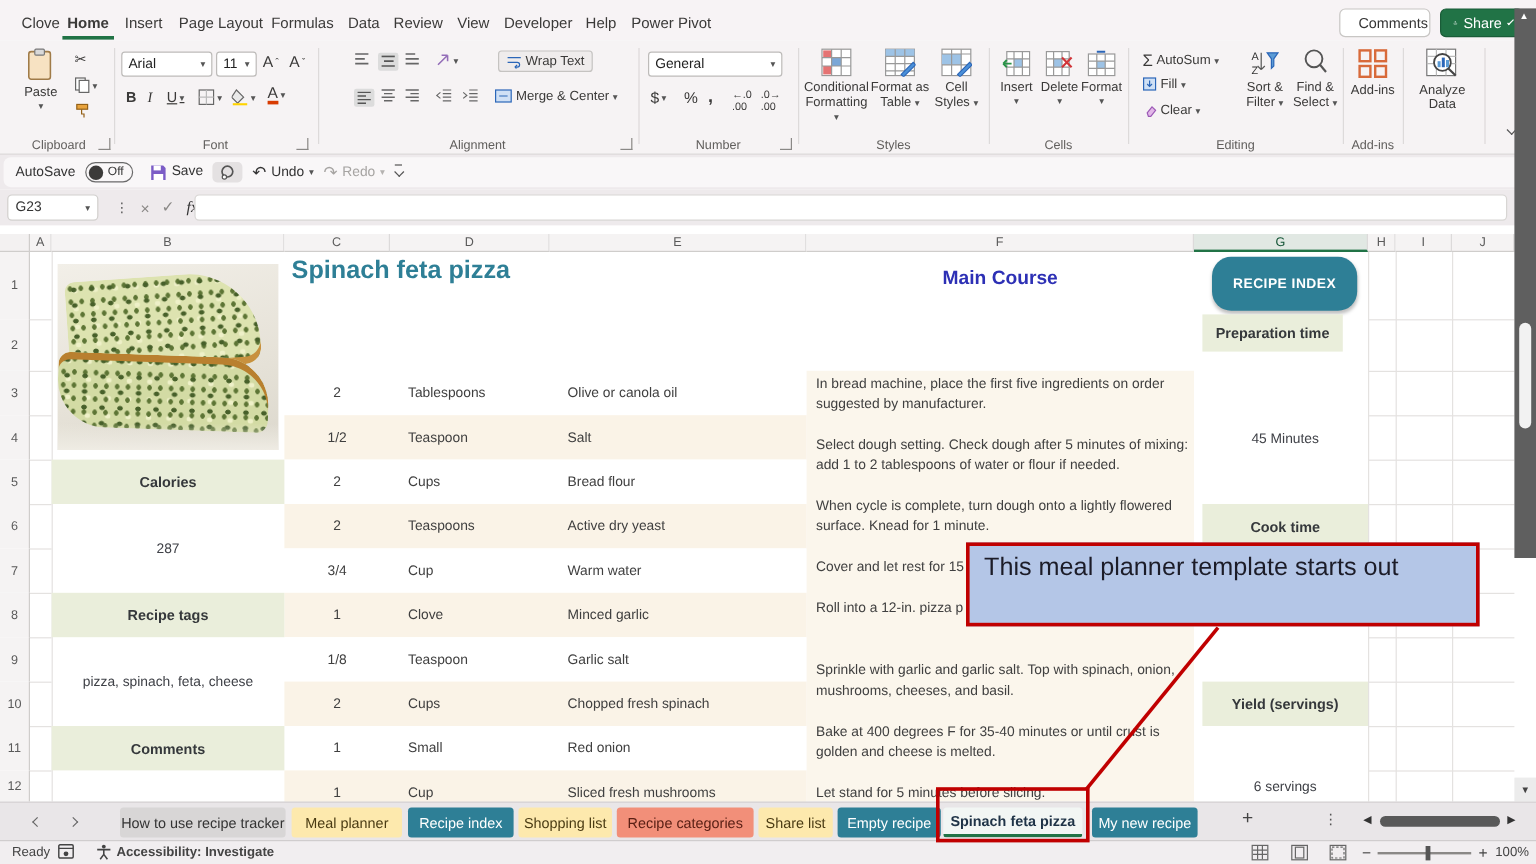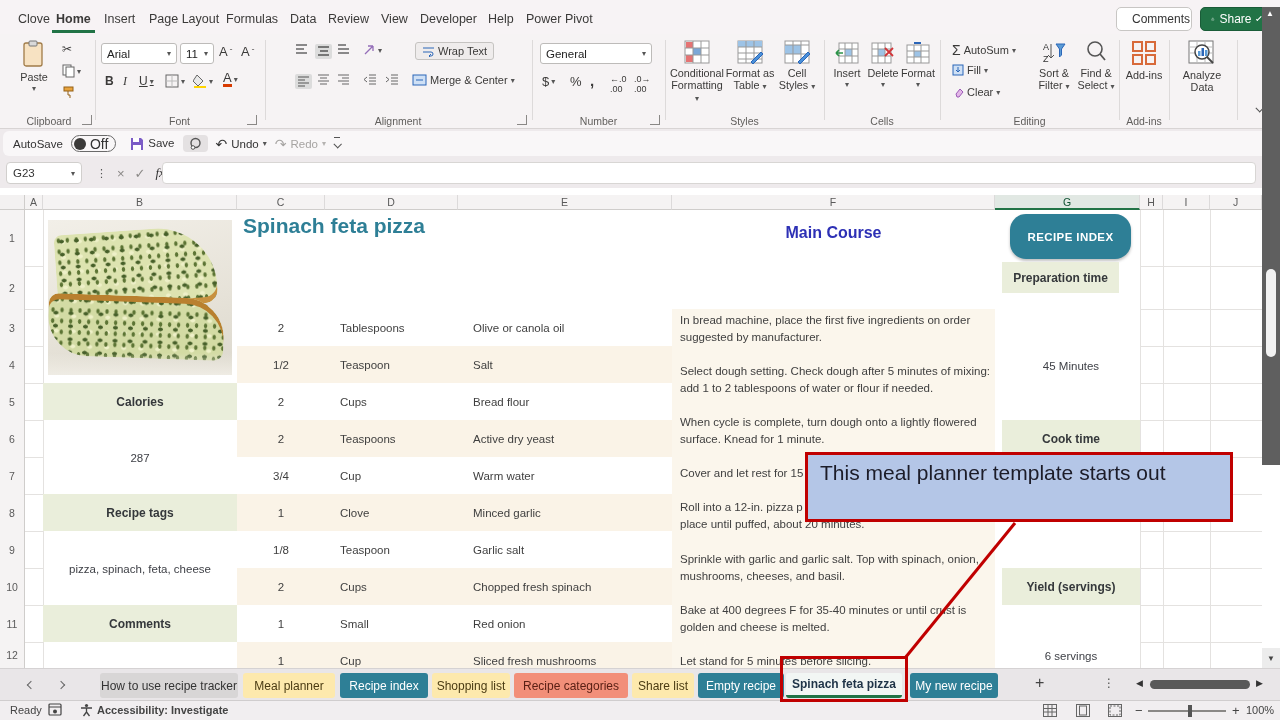--- a/index.html
+++ b/index.html
@@ -423,21 +423,21 @@
     </div>
     <div class="gsep" style="left:1237px"></div>
     <span class="chev" style="position:absolute;left:1256px;top:72px"></span>
   </div>
 
   <div class="qat-band"></div>
   <div class="qat">
     <span>AutoSave</span>
     <span style="display:inline-flex;align-items:center;border:1px solid #6a6a6a;border-radius:9px;height:17px;padding:1px 7px 1px 2px;gap:4px">
       <span style="width:12px;height:12px;border-radius:50%;background:#3b3a39;display:inline-block"></span>
-      <span style="font-size:14px">Off</span>
+      <span style="font-size:10px">Off</span>
     </span>
     <span style="display:inline-flex;align-items:flex-start;gap:4px;margin-left:6px">
       <svg width="14" height="14" viewBox="0 0 14 14">
           <path d="M1 1h10l2 2v10H1z" fill="#7b5cc6"></path>
           <rect x="3" y="1" width="6" height="4" fill="#fff"></rect>
           <rect x="3" y="8" width="8" height="5" fill="#fff"></rect>
         </svg>
       <span>Save</span>
     </span>
     <span style="display:inline-flex;align-items:center;background:#e4e1e2;border-radius:4px;padding:2px 6px">
@@ -591,21 +591,20 @@
         <div class="c-amt">1</div>
         <div class="c-meas">Cup</div>
         <div class="c-ing">Sliced fresh mushrooms</div>
       </div>
 
     <div class="dir-p" style="top:124px">In bread machine, place the first five ingredients on order suggested by manufacturer.</div>
     <div class="dir-p" style="top:175px">Select dough setting. Check dough after 5 minutes of mixing: add 1 to 2 tablespoons of water or flour if needed.</div>
     <div class="dir-p" style="top:226px">When cycle is complete, turn dough onto a lightly flowered surface. Knead for 1 minute.</div>
     <div class="dir-p" style="top:277px">Cover and let rest for 15</div>
     <div class="dir-p" style="top:311px">Roll into a 12-in. pizza p</div>
-    <div class="dir-p" style="top:328px">place until puffed, about 20 minutes.</div>
     <div class="dir-p" style="top:363px">Sprinkle with garlic and garlic salt. Top with spinach, onion, mushrooms, cheeses, and basil.</div>
     <div class="dir-p" style="top:414px">Bake at 400 degrees F for 35-40 minutes or until crust is golden and cheese is melted.</div>
     <div class="dir-p" style="top:465px">Let stand for 5 minutes before slicing.</div>
 
     <div class="greencell" style="left:43px;top:195px;width:194px;height:37px">Calories</div>
     <div class="valcell" style="left:43px;top:255px;width:194px;height:30px">287</div>
     <div class="greencell" style="left:43px;top:306px;width:194px;height:37px">Recipe tags</div>
     <div class="valcell" style="left:43px;top:366px;width:194px;height:30px">pizza, spinach, feta, cheese</div>
     <div class="greencell" style="left:43px;top:417px;width:194px;height:37px">Comments</div>
 

